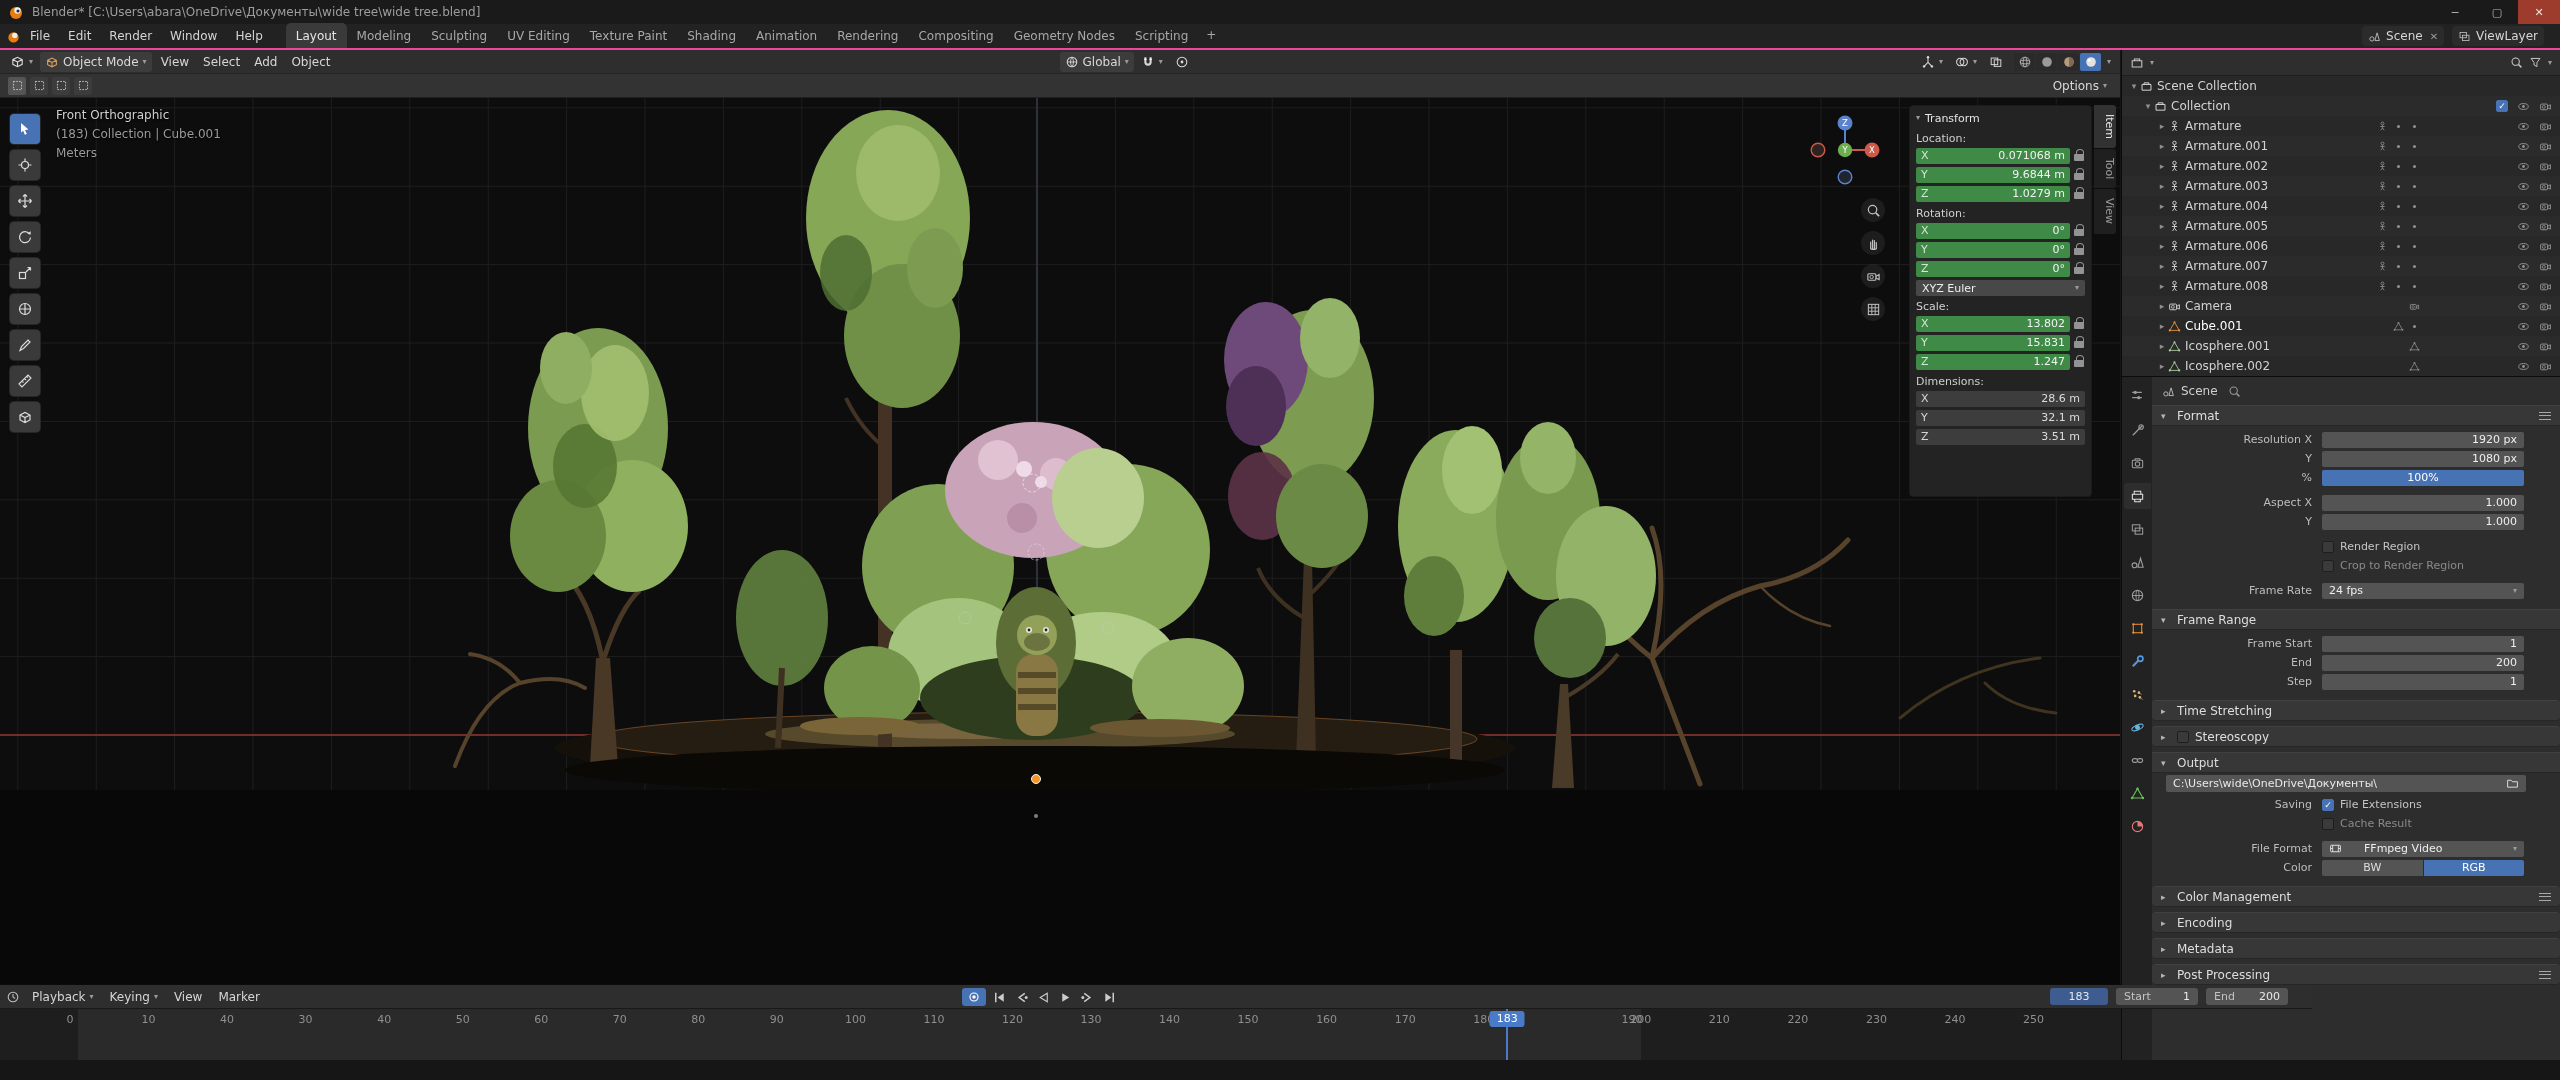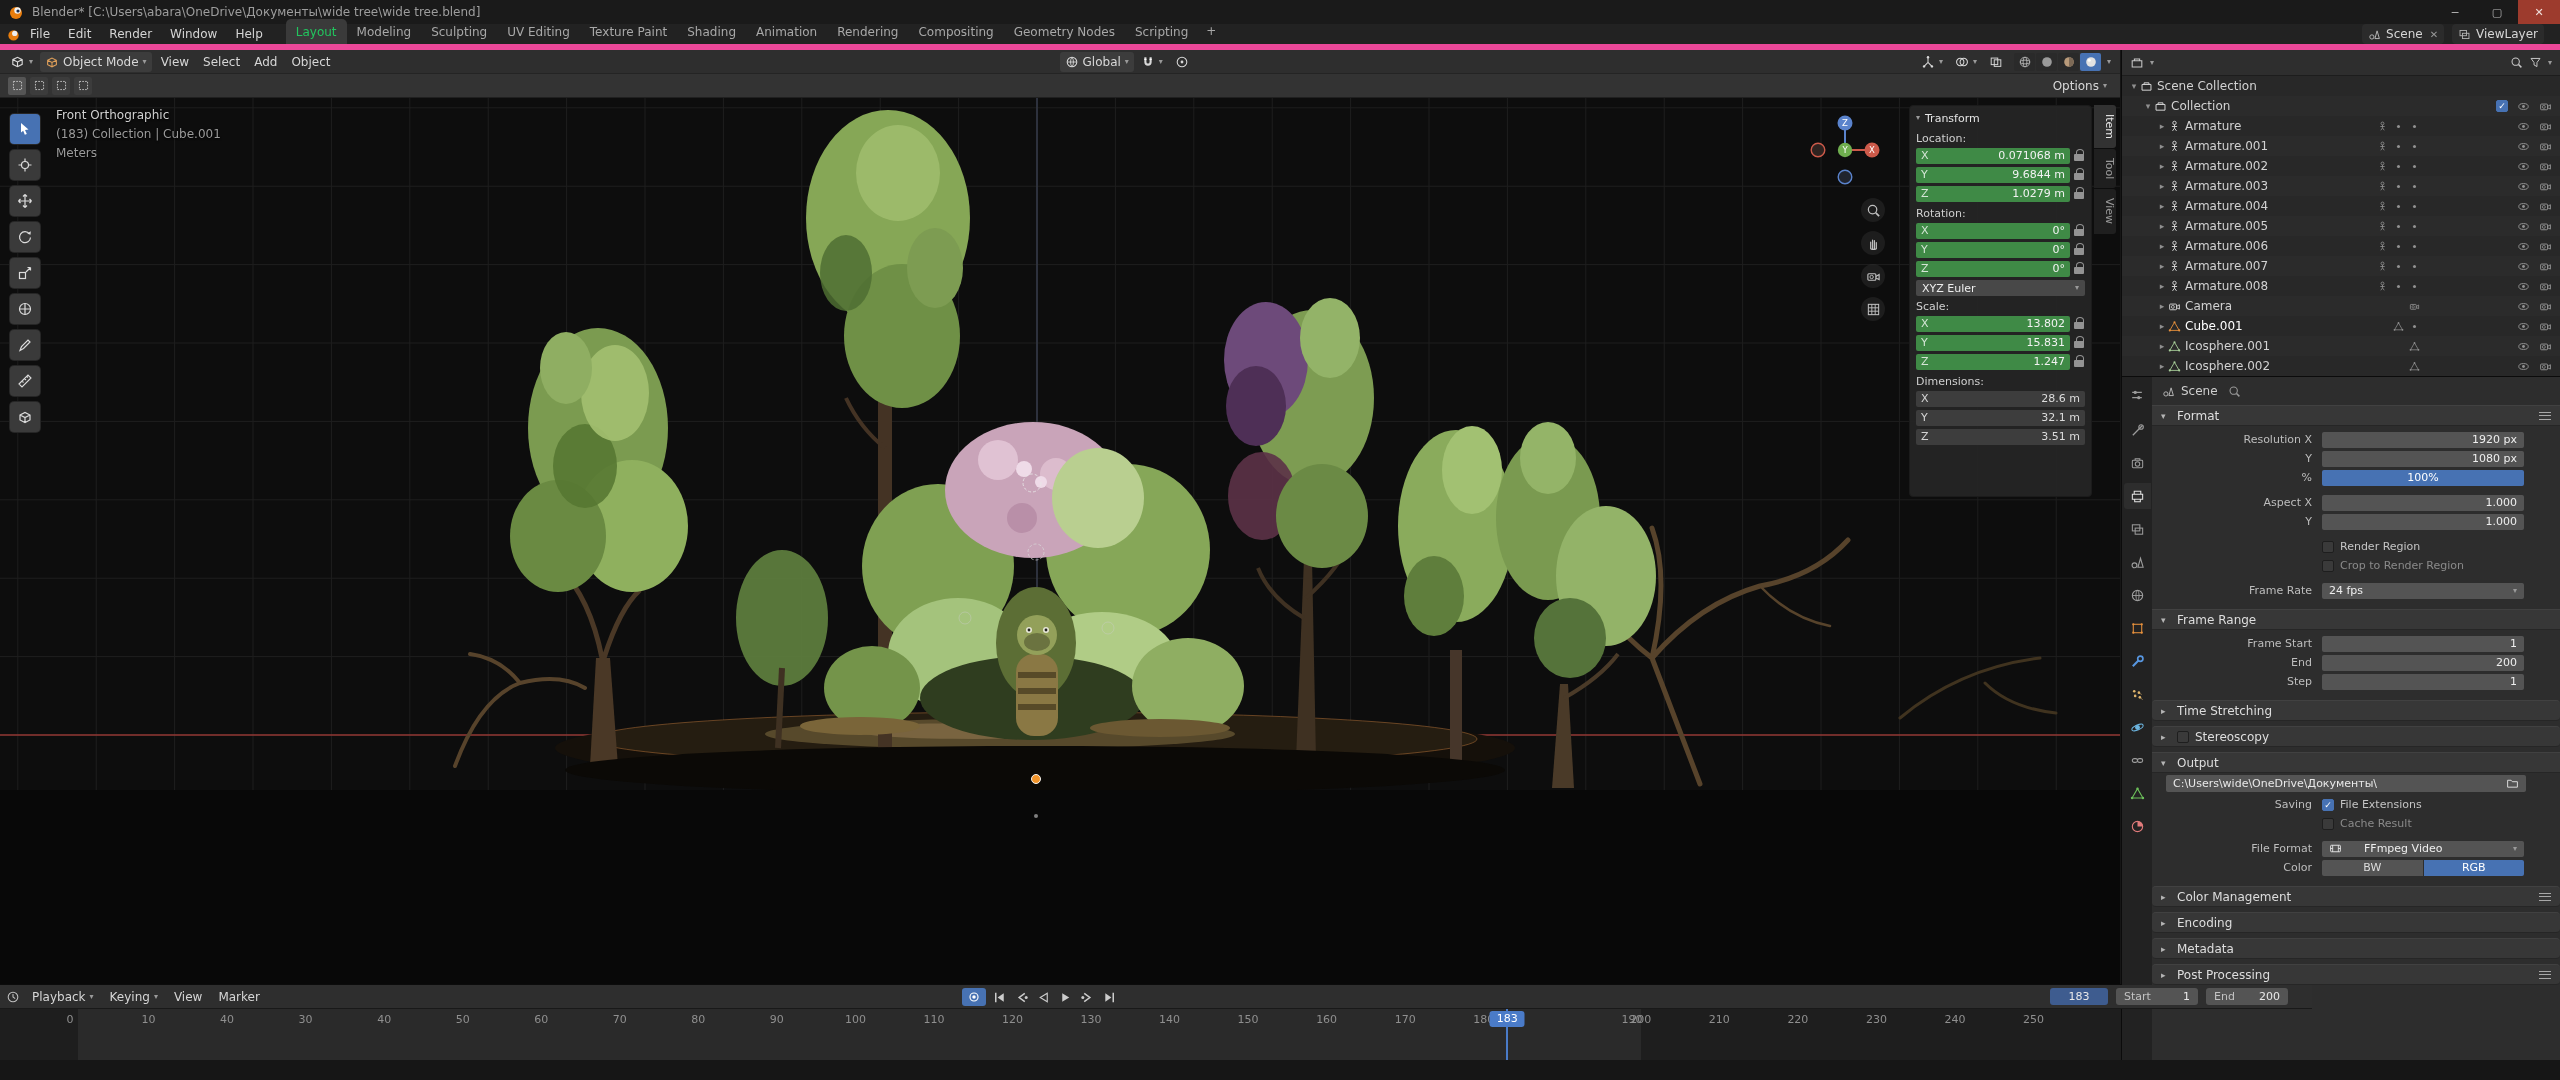--- a/index.html
+++ b/index.html
@@ -7,25 +7,25 @@
 #app{position:relative;width:2560px;height:1080px;background:#161616;font-family:"DejaVu Sans","Liberation Sans",sans-serif;font-size:12px;color:#c8c8c8;overflow:hidden}
 .ic{display:block}
 .caret{font-size:8px;color:#9a9a9a;line-height:1}
 
 .titlebar{position:absolute;left:0;top:0;width:2560px;height:24px;background:#1a1a1a;display:flex;align-items:center;gap:8px;padding-left:8px}
 .title-text{color:#9d9d9d;white-space:nowrap}
 .win-btns{margin-left:auto;display:flex;height:100%}
 .win-btn{width:42px;height:100%;display:flex;align-items:center;justify-content:center;color:#bbb;font-size:11px}
 .win-btn.close{background:#9d3b2d;color:#f0e0dc}
 
-.topbar{position:absolute;left:0;top:24px;width:2560px;height:26px;background:#222;border-bottom:6px solid #ec4899;display:flex;align-items:center;padding:0 6px}
+.topbar{position:absolute;left:0;top:24px;width:2560px;height:26px;background:#222;border-bottom:2px solid #ec4899;display:flex;align-items:center;padding:0 6px}
 .menu-item{padding:0 9px;line-height:26px;color:#d4d4d4}
 .ws-wrap{display:flex;margin-left:14px;height:100%;align-items:flex-end}
 .ws-tab{padding:3px 10px 2px;color:#a8a8a8;border-radius:5px 5px 0 0;line-height:20px;white-space:nowrap}
-.ws-tab.active{background:#3a3a3a;color:#22c55e}
+.ws-tab.active{background:#3a3a3a;color:#e5e5e5}
 .ws-add{padding:0 8px;color:#a8a8a8;line-height:26px}
 .top-right{margin-left:auto;display:flex;align-items:center;gap:8px;padding-right:10px}
 .datablock{display:flex;align-items:center;gap:5px;height:20px;padding:0 6px;border-radius:4px;background:#2b2b2b;color:#d6d6d6}
 .db-x{color:#999;font-size:10px;padding-left:2px}
 
 .viewport{position:absolute;left:0;top:50px;width:2120px;height:934px;background:#0d0d0d}
 .vp-header{position:absolute;top:0;left:0;right:0;height:24px;background:#2e2e2e;border-bottom:1px solid #242424;display:flex;align-items:center;gap:2px;padding:0 5px;z-index:5}
 .vp-tools{position:absolute;top:24px;left:0;right:0;height:24px;background:#333;border-bottom:1px solid #202020;display:flex;align-items:center;gap:4px;padding:0 8px;z-index:5}
 .vp-scene{position:absolute;top:48px;left:0;right:0;bottom:0;overflow:hidden}
 .hdr-btn{display:flex;align-items:center;gap:4px;padding:0 5px;height:20px;border-radius:3px;color:#d8d8d8}

